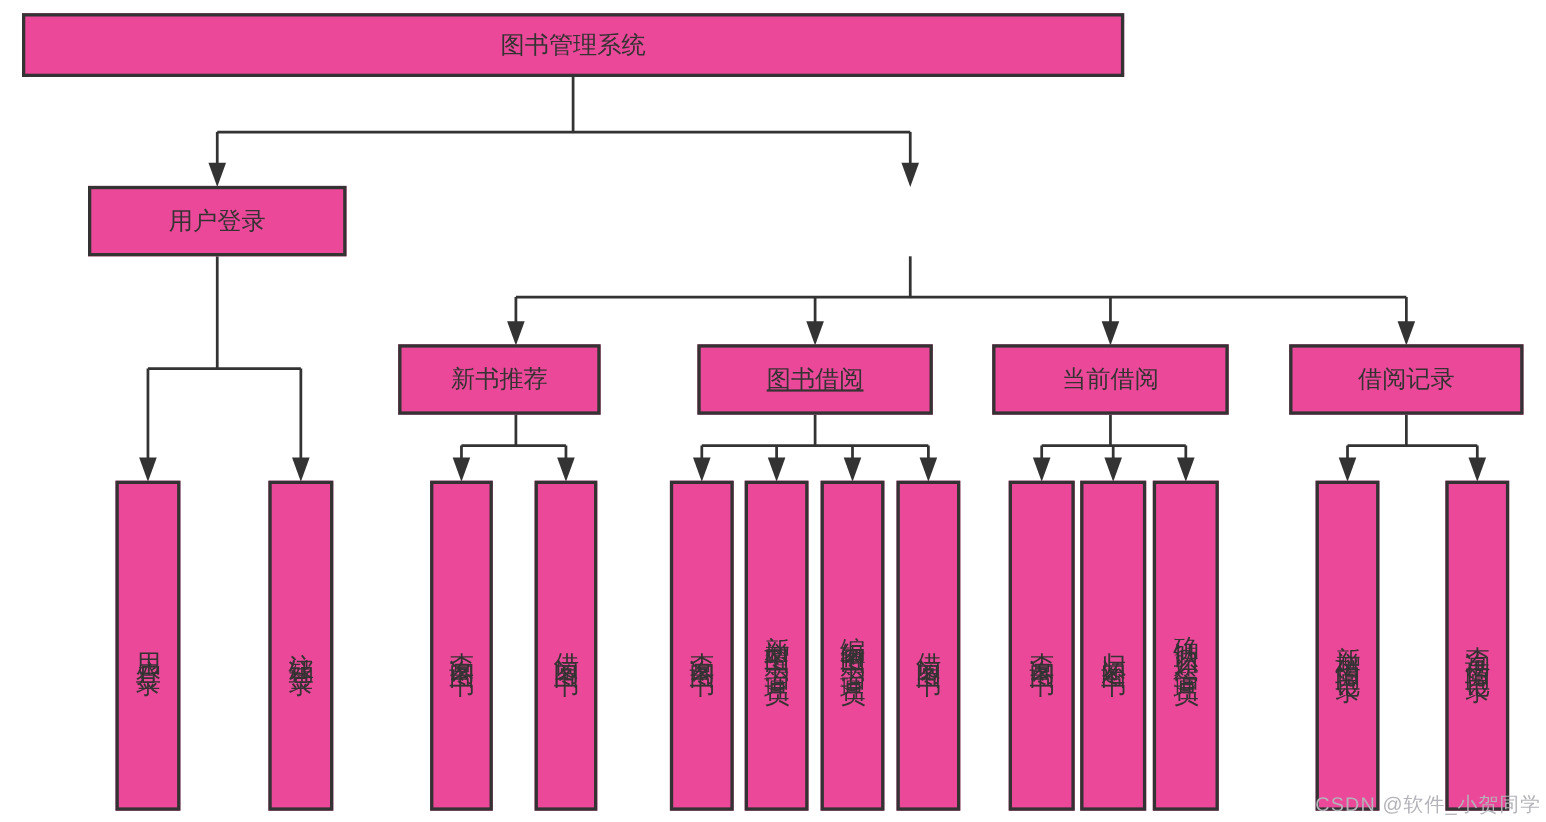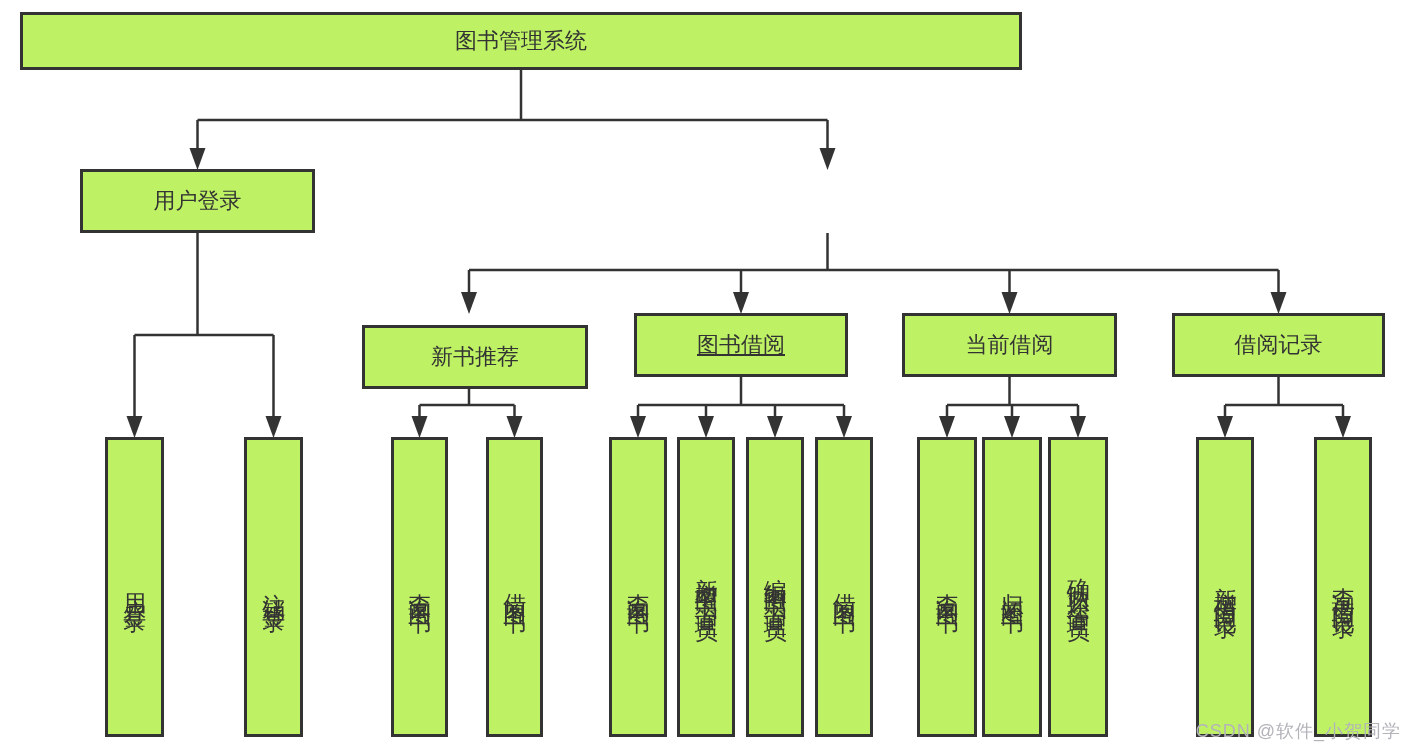--- a/index.html
+++ b/index.html
@@ -19,21 +19,21 @@
     position: absolute;
     left: 0;
     top: 0;
     width: 1405px;
     height: 747px;
     z-index: 1;
   }
   .node {
     position: absolute;
     box-sizing: border-box;
-    background: #bef264;
+    background: #ec4899;
     border: 3px solid #333333;
     color: #333333;
     display: flex;
     align-items: center;
     justify-content: center;
     font-size: 22px;
     z-index: 2;
     text-align: center;
     line-height: 1.2;
   }
@@ -111,21 +111,21 @@
       <line x1="1225" y1="405" x2="1225" y2="418" stroke="#333333" stroke-width="2.5"></line>
       <polygon points="1217,416 1233,416 1225,438" fill="#333333"></polygon>
       <line x1="1343" y1="405" x2="1343" y2="418" stroke="#333333" stroke-width="2.5"></line>
       <polygon points="1335,416 1351,416 1343,438" fill="#333333"></polygon>
     </svg>
 
   <div class="node" style="left: 20px; top: 12px; width: 1002px; height: 58px; border-color: rgb(51, 51, 51); color: rgb(51, 51, 51);">图书管理系统</div>
 
   <div class="node" style="left: 80px; top: 169px; width: 235px; height: 64px; border-color: rgb(51, 51, 51); color: rgb(51, 51, 51);">用户登录</div>
 
-  <div class="node" style="left: 362px; top: 325px; width: 226px; height: 64px; border-color: rgb(51, 51, 51); color: rgb(51, 51, 51);">新书推荐</div>
+  <div class="node" style="left: 362px; top: 313px; width: 184px; height: 64px; border-color: rgb(51, 51, 51); color: rgb(51, 51, 51);">新书推荐</div>
   <div class="node" style="left: 634px; top: 313px; width: 214px; height: 64px; border-color: rgb(51, 51, 51); color: rgb(51, 51, 51); text-decoration: underline;">图书借阅</div>
   <div class="node" style="left: 902px; top: 313px; width: 215px; height: 64px; border-color: rgb(51, 51, 51); color: rgb(51, 51, 51);">当前借阅</div>
   <div class="node" style="left: 1172px; top: 313px; width: 213px; height: 64px; border-color: rgb(51, 51, 51); color: rgb(51, 51, 51);">借阅记录</div>
 
   <div class="node leaf" style="left: 105px; top: 437px; width: 59px; height: 300px; border-color: rgb(51, 51, 51); color: rgb(51, 51, 51);">用户登录</div>
   <div class="node leaf" style="left: 244px; top: 437px; width: 59px; height: 300px; border-color: rgb(51, 51, 51); color: rgb(51, 51, 51);">注销登录</div>
 
   <div class="node leaf" style="left: 391px; top: 437px; width: 57px; height: 300px; border-color: rgb(51, 51, 51); color: rgb(51, 51, 51);">查询图书</div>
   <div class="node leaf" style="left: 486px; top: 437px; width: 57px; height: 300px; border-color: rgb(51, 51, 51); color: rgb(51, 51, 51);">借阅图书</div>
 

